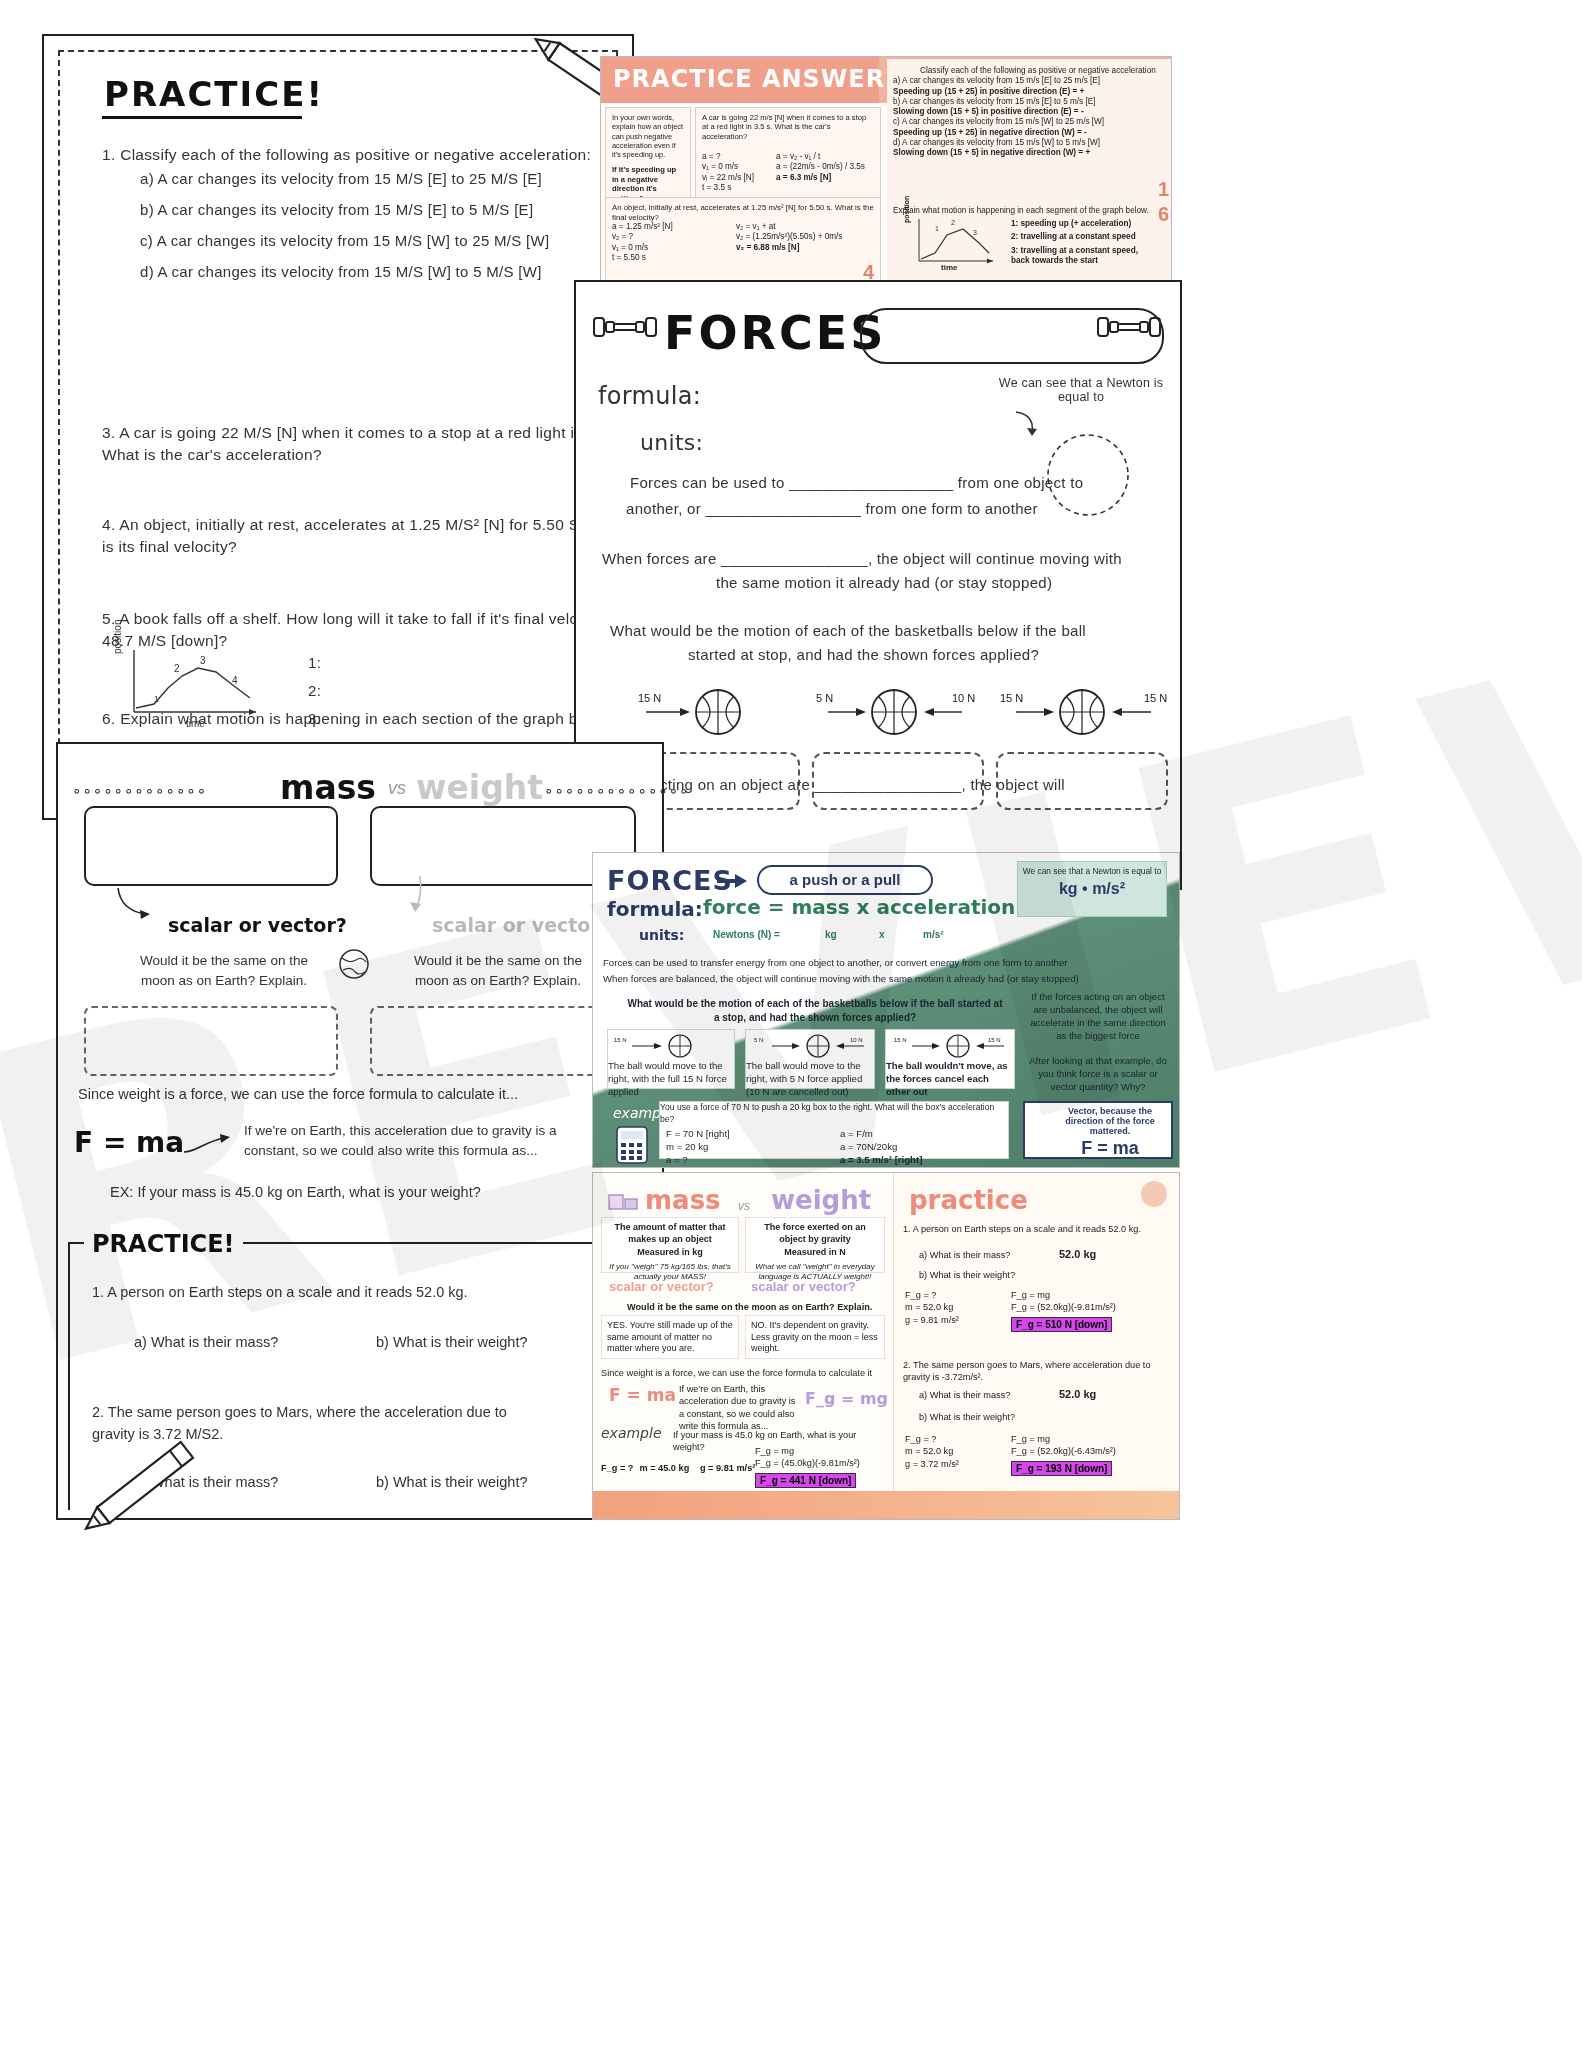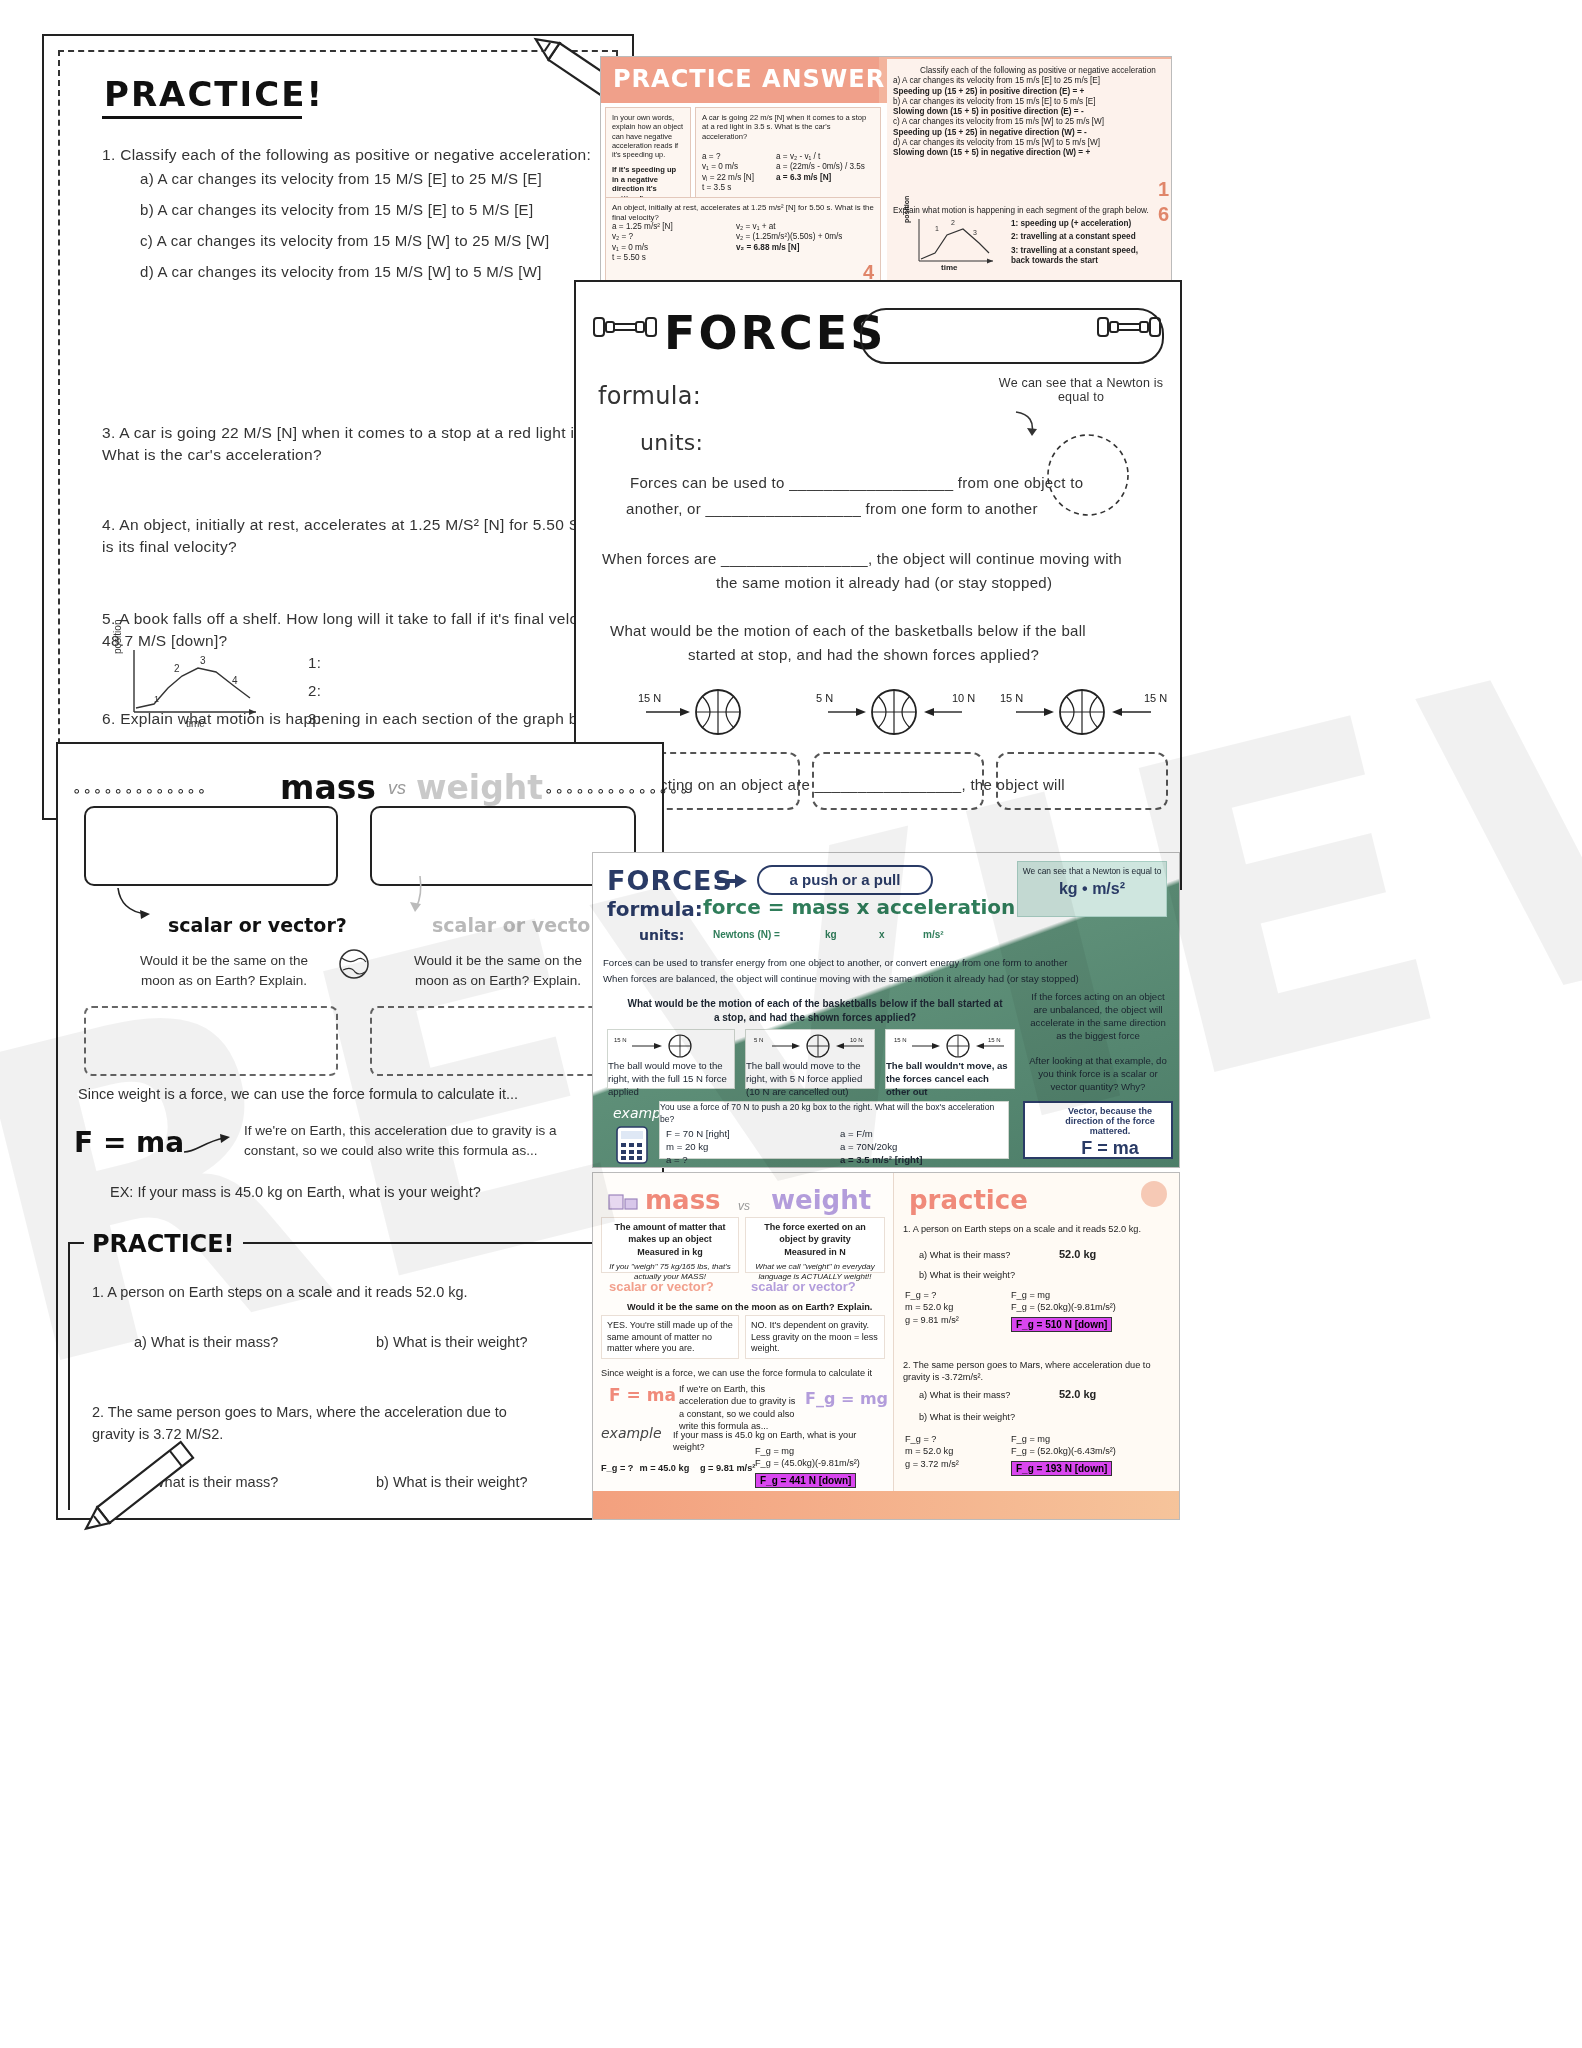--- a/index.html
+++ b/index.html
@@ -161,21 +161,21 @@
     <div class="atxt">b) A car changes its velocity from 15 m/s [E] to 5 m/s [E]</div>
     <div class="atxt" style="font-weight:bold;">Slowing down (15 + 5) in positive direction (E) = -</div>
     <div class="atxt">c) A car changes its velocity from 15 m/s [W] to 25 m/s [W]</div>
     <div class="atxt" style="font-weight:bold;">Speeding up (15 + 25) in negative direction (W) = -</div>
     <div class="atxt">d) A car changes its velocity from 15 m/s [W] to 5 m/s [W]</div>
     <div class="atxt" style="font-weight:bold;">Slowing down (15 + 5) in negative direction (W) = +</div>
     <div class="num" style="right:4px;bottom:0;">1</div>
   </div>
 
   <div class="acard" style="left:4px;top:50px;width:86px;height:148px;">
-    <div class="atxt" style="font-size:7.4px;">In your own words, explain how an object can have negative acceleration reads if it's speeding up.</div>
+    <div class="atxt" style="font-size:7.4px;">In your own words, explain how an object can push negative acceleration even if it's speeding up.</div>
     <div class="atxt" style="font-size:7.6px;font-weight:bold;margin-top:6px;">If it's speeding up in a negative direction it's getting "more negative"</div>
     <div class="num">2</div>
   </div>
 
   <div class="acard" style="left:94px;top:50px;width:186px;height:148px;">
     <div class="atxt" style="font-size:7.6px;">A car is going 22 m/s [N] when it comes to a stop at a red light in 3.5 s. What is the car's acceleration?</div>
     <div style="position:absolute;left:6px;top:44px;">
       <div class="atxt">a = ?</div>
       <div class="atxt">v₁ = 0 m/s</div>
       <div class="atxt">vᵢ = 22 m/s [N]</div>

